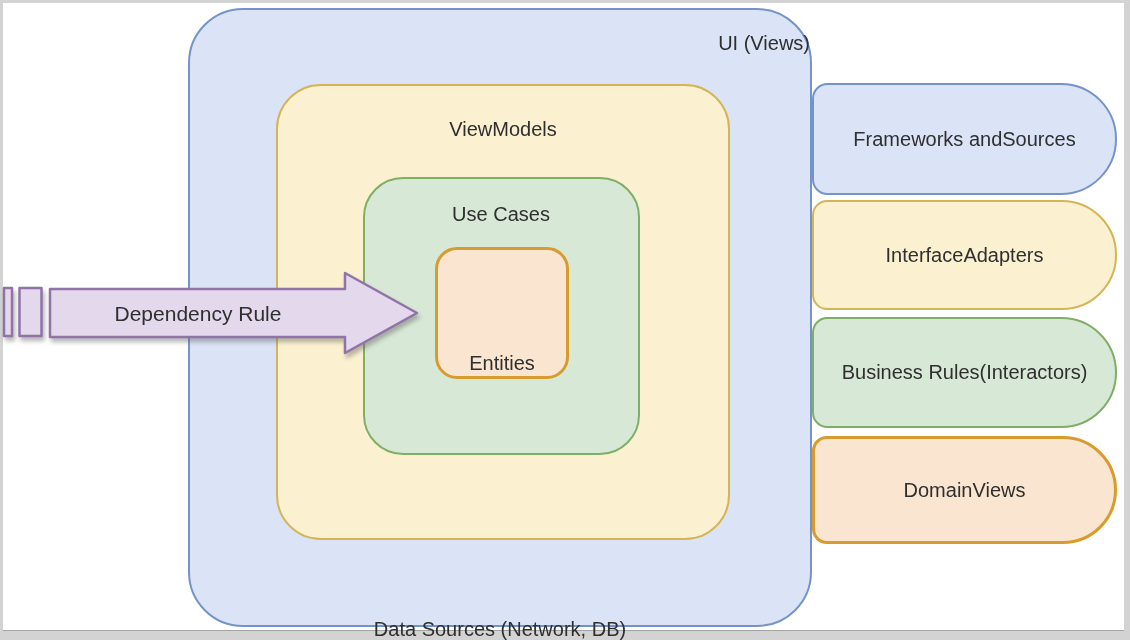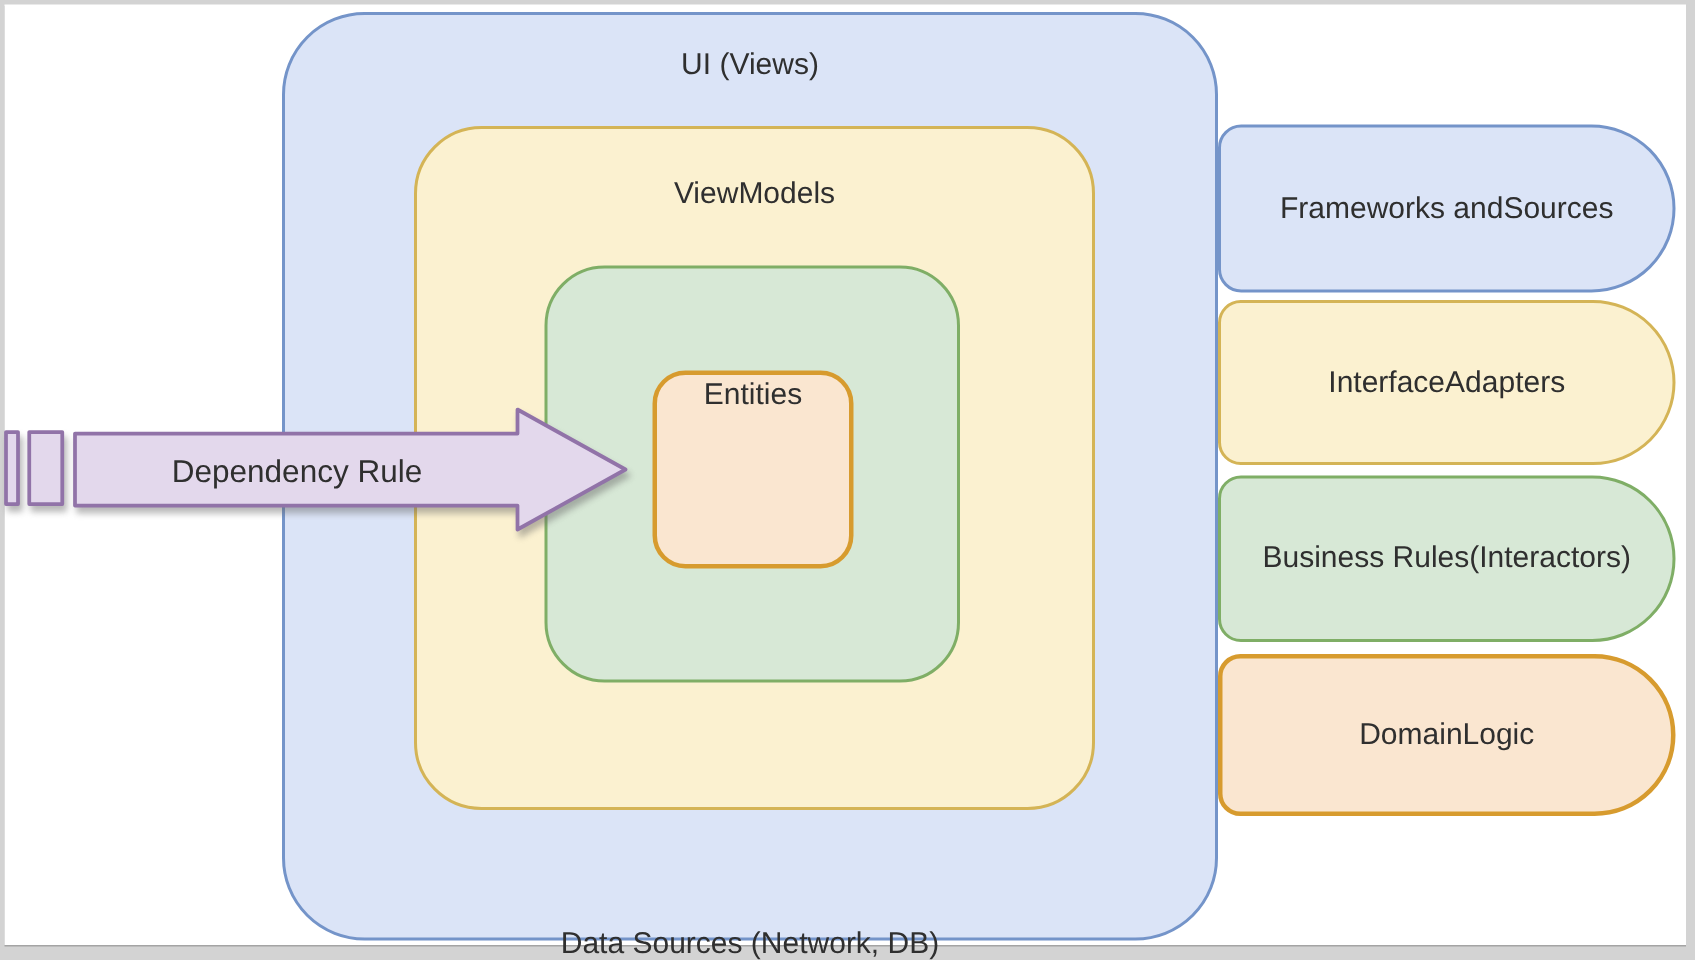--- a/index.html
+++ b/index.html
@@ -21,23 +21,23 @@
                font-size:20px;line-height:26px;white-space:nowrap;}
   
   .box-ui{left:188px;top:8px;width:624px;height:619px;border-radius:55px;
           background:var(--blue-fill);border:2px solid var(--blue-stroke);z-index:1;}
   .box-vm{left:86px;top:74px;width:454px;height:456px;border-radius:45px;
           background:var(--yellow-fill);border:2.5px solid var(--yellow-stroke);}
   .box-uc{left:84.5px;top:90.5px;width:277px;height:278px;border-radius:40px;
           background:var(--green-fill);border:2.5px solid var(--green-stroke);}
   .box-ent{left:70.5px;top:68.5px;width:134px;height:132px;border-radius:22px;
            background:var(--orange-fill);border:3px solid var(--orange-stroke);
-           display:flex;align-items:flex-start;justify-content:center;}
+           display:flex;align-items:flex-end;justify-content:center;}
   .box-ent .layer-label{position:static;width:auto;}
-  .lbl-ui{top:20px;}
+  .lbl-ui{top:20px;text-align:right;}
   .lbl-ds{top:566px;margin-top:40px;}
   .lbl-vm{top:30px;}
   .lbl-uc{top:22px;}
   
   .legend-item{position:absolute;left:812px;width:305px;z-index:2;
                border-radius:16px 58px 58px 16px;
                display:flex;align-items:center;justify-content:center;}
   .legend-item span{display:block;font-size:20px;line-height:35px;text-align:center;white-space:nowrap;}
   .legend-blue  {top:83px;height:112px;background:var(--blue-fill);border:2.5px solid var(--blue-stroke);}
   .legend-yellow{top:200px;height:110px;background:var(--yellow-fill);border:2.5px solid var(--yellow-stroke);}
@@ -55,20 +55,21 @@
 <div class="screen">
   <div class="canvas"></div>
 
   <div class="box box-ui">
     <div class="layer-label lbl-ui">UI (Views)</div>
 
     <div class="box box-vm">
       <div class="layer-label lbl-vm">ViewModels</div>
 
       <div class="box box-uc">
+        <div class="layer-label lbl-uc">Use Cases</div>
 
         <div class="box box-ent">
           <div class="layer-label">Entities</div>
         </div>
       </div>
     </div>
 
     <div class="layer-label lbl-ds">Data Sources (Network, DB)</div>
   </div>
 
@@ -79,21 +80,21 @@
   <div class="legend-item legend-green">
     <span>Business Rules</span>
     <span>(Interactors)</span>
   </div>
   <div class="legend-item legend-yellow">
     <span>Interface</span>
     <span>Adapters</span>
   </div>
   <div class="legend-item legend-orange">
     <span>Domain</span>
-    <span>Logic</span>
+    <span>Views</span>
   </div>
 
   <svg class="arrow-svg" viewBox="0 0 424 96">
     <rect class="arrow-shape" x="4" y="20" width="8" height="48"></rect>
     <rect class="arrow-shape" x="19.5" y="20" width="22" height="48"></rect>
     <polygon class="arrow-shape" points="50,21 345,21 345,5 417,45 345,85 345,69 50,69"></polygon>
     <text class="arrow-text" x="198" y="53" text-anchor="middle">Dependency Rule</text>
   </svg>
 </div>
 

